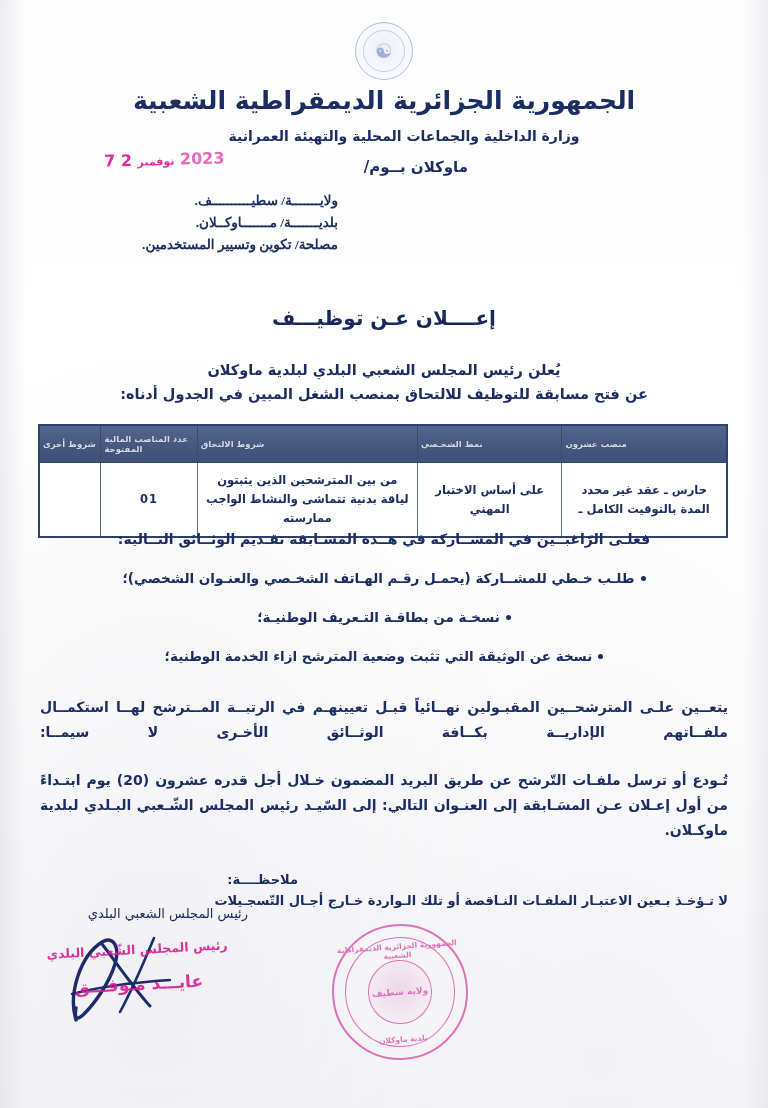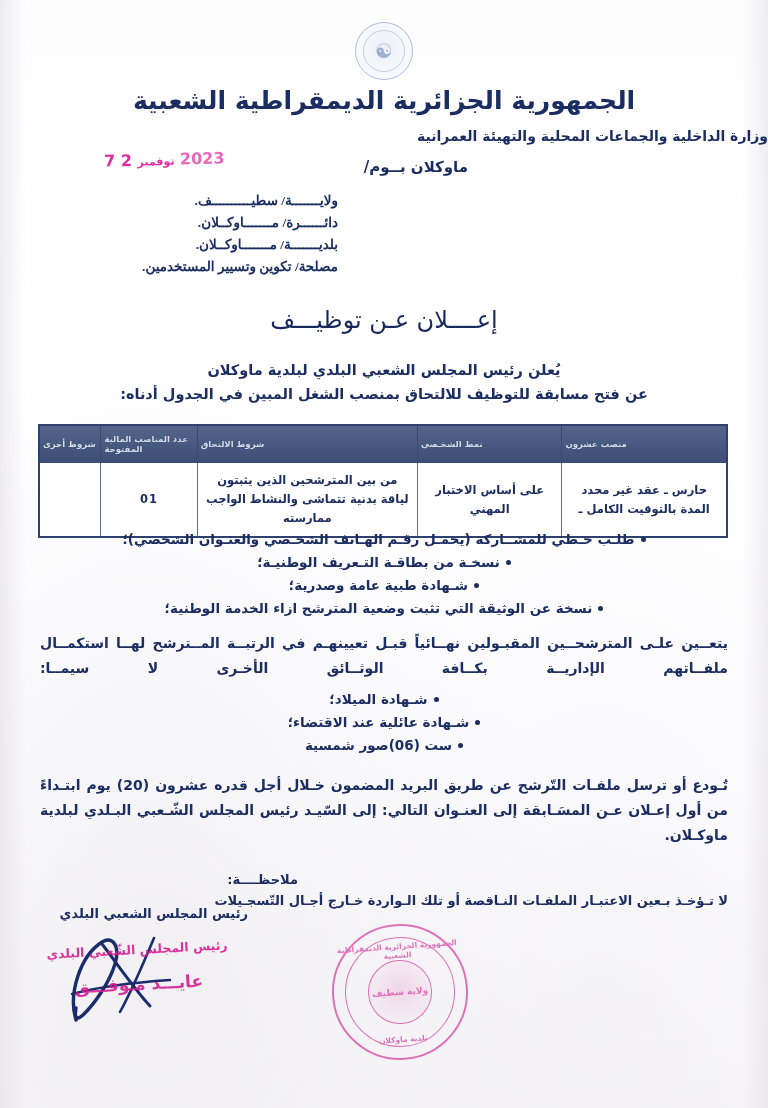--- a/index.html
+++ b/index.html
@@ -78,21 +78,21 @@
     text-align: center;
     font-size: 25px;
     font-weight: bold;
     letter-spacing: .5px;
     color: #1b2d61;
   }
   .ministry {
     position: absolute;
     top: 128px;
     left: 0; right: 0;
-    text-align: right;
+    text-align: center;
     font-size: 14px;
     font-weight: bold;
     color: #1b2d61;
     margin-left: 40px;
   }
   .city-date-line {
     position: absolute;
     top: 158px;
     right: 300px;
     font-size: 15px;
@@ -132,22 +132,22 @@
     font-family: Liberation Serif, serif;
   }
   .address-block .row { letter-spacing: .2px; }
 
   
   .main-title {
     position: absolute;
     top: 306px;
     left: 0; right: 0;
     text-align: center;
-    font-size: 24px;
-    font-weight: normal;
+    font-size: 20px;
+    font-weight: bold;
     letter-spacing: 1px;
     color: #17295c;
   }
   .subtitle-1 {
     position: absolute;
     top: 362px;
     left: 0; right: 0;
     text-align: center;
     font-size: 14.5px;
     font-weight: bold;
@@ -228,21 +228,21 @@
   }
   ul.docs {
     list-style: none;
     margin: 0;
     padding: 0;
   }
   ul.docs li {
     position: relative;
     text-align: center;
     padding: 0;
-    margin: 0;
+    margin: 16px;
     font-size: 13.5px;
   }
   ul.docs li .bullet {
     display: inline-block;
     width: 5px;
     height: 5px;
     border-radius: 50%;
     background: #1b2d61;
     vertical-align: middle;
     margin-left: 6px;
@@ -278,21 +278,21 @@
     font-weight: bold;
     color: #1b2d61;
   }
 
   
   .sign-title {
     position: absolute;
     top: 906px;
     right: 520px;
     font-size: 13px;
-    font-weight: bold;
+    font-weight: normal;
     color: #1b2d61;
     white-space: nowrap;
   }
   .signature-mark {
     position: absolute;
     top: 928px;
     right: 560px;
     width: 150px;
     height: 105px;
     pointer-events: none;
@@ -380,21 +380,20 @@
   <div class="city-date-line">ماوكلان بــوم/</div>
 
   <div class="date-stamp">
     <span class="ds-year">2023</span>
     <span class="ds-month">نوفمبر</span>
     <span class="ds-day">2 7</span>
   </div>
 
   <div class="address-block">
     <div class="row">ولايـــــــة/ سطيــــــــــف.</div>
-    <div class="row">دائــــــرة/ مـــــــاوكــلان.</div>
     <div class="row">بلديـــــــة/ مـــــــاوكــلان.</div>
     <div class="row">مصلحة/ تكوين وتسيير المستخدمين.</div>
   </div>
 
   <div class="main-title">إعــــلان عـن توظيـــف</div>
   <div class="subtitle-1">يُعلن رئيس المجلس الشعبي البلدي لبلدية ماوكلان</div>
   <div class="subtitle-2">عن فتح مسابقة للتوظيف للالتحاق بمنصب الشغل المبين في الجدول أدناه:</div>
 
   <div class="table-wrap">
     <table class="jobs">
@@ -420,34 +419,29 @@
           <td>على أساس الاختبار المهني</td>
           <td>من بين المترشحين الذين يثبتون لياقة بدنية تتماشى والنشاط الواجب ممارسته</td>
           <td class="num">01</td>
           <td></td>
         </tr>
       </tbody>
     </table>
   </div>
 
   <div class="body-text">
+    <div class="lead">فعلـى الرّاغبــين في المشــاركة في هــذه المسَـابقة تقـديم الوثــائق التــالية:</div>
     <ul class="docs">
       <li><span class="bullet"></span><span>طلـب خـطي للمشــاركة (يحمـل رقـم الهـاتف الشخـصي والعنـوان الشخصي)؛</span></li>
       <li><span class="bullet"></span><span>نسخـة من بطاقـة التـعريف الوطنيـة؛</span></li>
-      <li><span class="bullet"></span><span>شـهادة طبية عامة وصدرية؛</span></li>
       <li><span class="bullet"></span><span>نسخة عن الوثيقة التي تثبت وضعية المترشح ازاء الخدمة الوطنية؛</span></li>
     </ul>
     <div class="spacer-sm"></div>
     <div class="justified-para">يتعــين علـى المترشحــين المقبـولين نهــائياً قبـل تعيينهـم في الرتبــة المــترشح لهــا استكمــال ملفــاتهم الإداريــة بكــافة الوثــائق الأخـرى لا سيمــا:</div>
     <div class="spacer-sm"></div>
-    <ul class="docs">
-      <li><span class="bullet"></span><span>شـهادة الميلاد؛</span></li>
-      <li><span class="bullet"></span><span>شـهادة عائلية عند الاقتضاء؛</span></li>
-      <li><span class="bullet"></span><span>ست (06)صور شمسية</span></li>
-    </ul>
     <div class="spacer-md"></div>
     <div class="justified-para">تُـودع أو ترسل ملفـات التّرشح عن طريق البريد المضمون خـلال أجل قدره عشرون (20) يوم ابتـداءً من أول إعـلان عـن المسَـابقة إلى العنـوان التالي: إلى السّيـد رئيس المجلس الشّـعبي البـلدي لبلدية ماوكـلان.</div>
   </div>
 
   <div class="note-heading">ملاحظــــة:</div>
   <div class="note-line">
     <span class="bullet"></span><span>لا تـؤخـذ بـعين الاعتبـار الملفـات النـاقصة أو تلك الـواردة خـارج أجـال التّسجـيلات</span>
   </div>
 
   <div class="sign-title">رئيس المجلس الشعبي البلدي</div>

